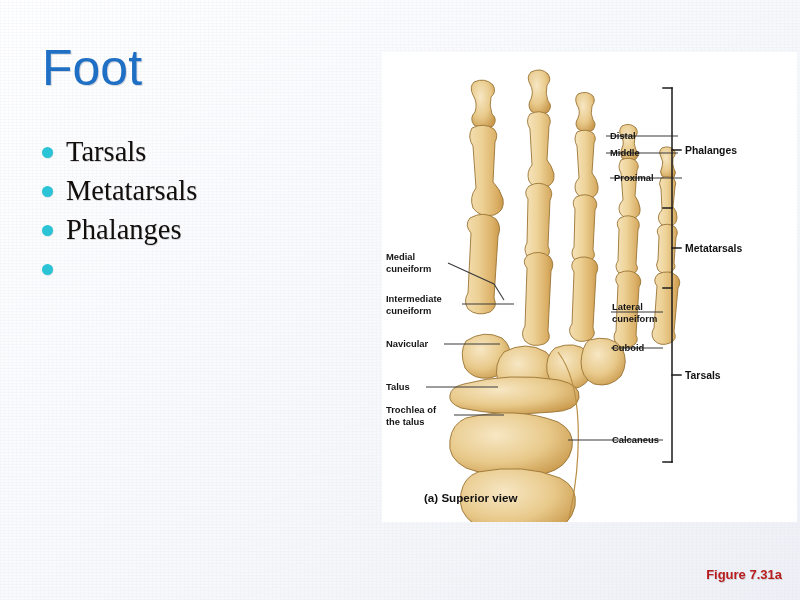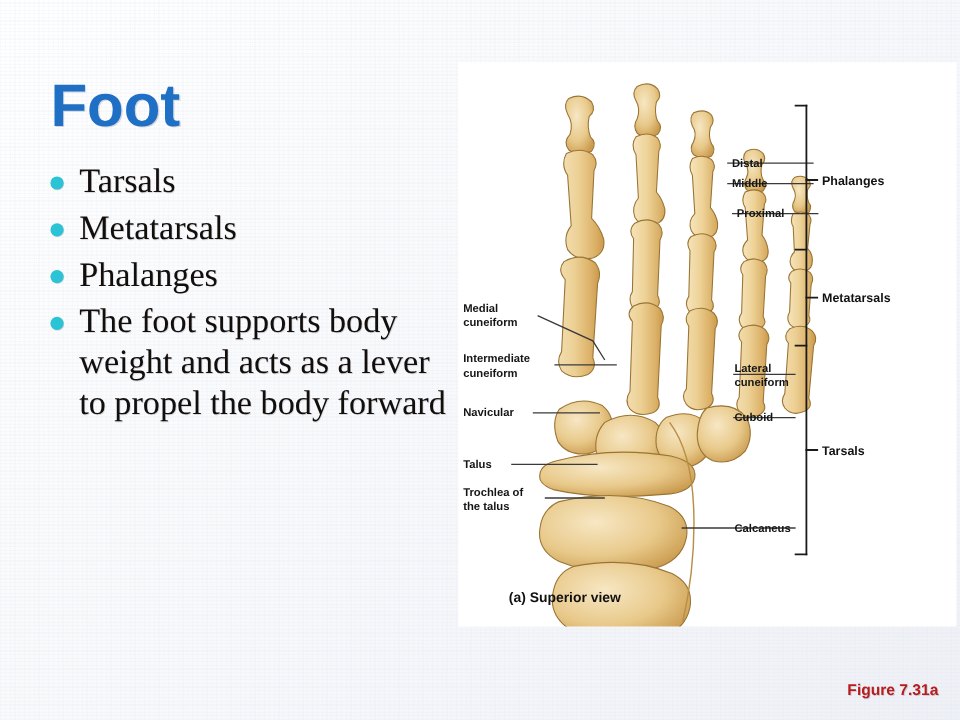--- a/index.html
+++ b/index.html
@@ -17,25 +17,25 @@
     position: absolute; inset: 0;
     background:
       repeating-linear-gradient(0deg, rgba(220,225,235,.16) 0px, rgba(220,225,235,.16) 1px, rgba(255,255,255,0) 1px, rgba(255,255,255,0) 3px),
       repeating-linear-gradient(90deg, rgba(220,225,235,.13) 0px, rgba(220,225,235,.13) 1px, rgba(255,255,255,0) 1px, rgba(255,255,255,0) 4px),
       linear-gradient(135deg, #ffffff 0%, #f7f8fb 55%, #eef0f6 100%);
   }
 
   
   #slide-title {
     position: absolute;
-    left: 42px; top: 28px;
+    left: 42px; top: 8px;
     font-size: 50px;
     line-height: 1.05;
     color: #1f6fc4;
-    font-weight: 700;
+    font-weight: 400;
     letter-spacing: 0px;
     text-shadow: 1px 1px 0 rgba(120,130,150,.30);
     white-space: nowrap;
   }
 
   
   #bullet-list {
     position: absolute;
     left: 36px; top: 135px;
     width: 340px;
@@ -117,21 +117,20 @@
   <li>
     <span class="bullet-dot"></span>
     <span>Metatarsals</span>
   </li>
   <li>
     <span class="bullet-dot"></span>
     <span>Phalanges</span>
   </li>
   <li>
     <span class="bullet-dot"></span>
-    <span>The foot supports body weight and acts as a lever to propel the body forward</span>
   </li>
 </ul>
 
 <div id="figure-panel">
   <svg id="figure-svg" viewBox="0 0 415 470" xmlns="http://www.w3.org/2000/svg">
     <defs>
       <linearGradient id="boneg" x1="0" y1="0" x2="1" y2="0">
         <stop offset="0%" stop-color="#f3ddb0"></stop>
         <stop offset="38%" stop-color="#ecd094"></stop>
         <stop offset="78%" stop-color="#dcb168"></stop>

